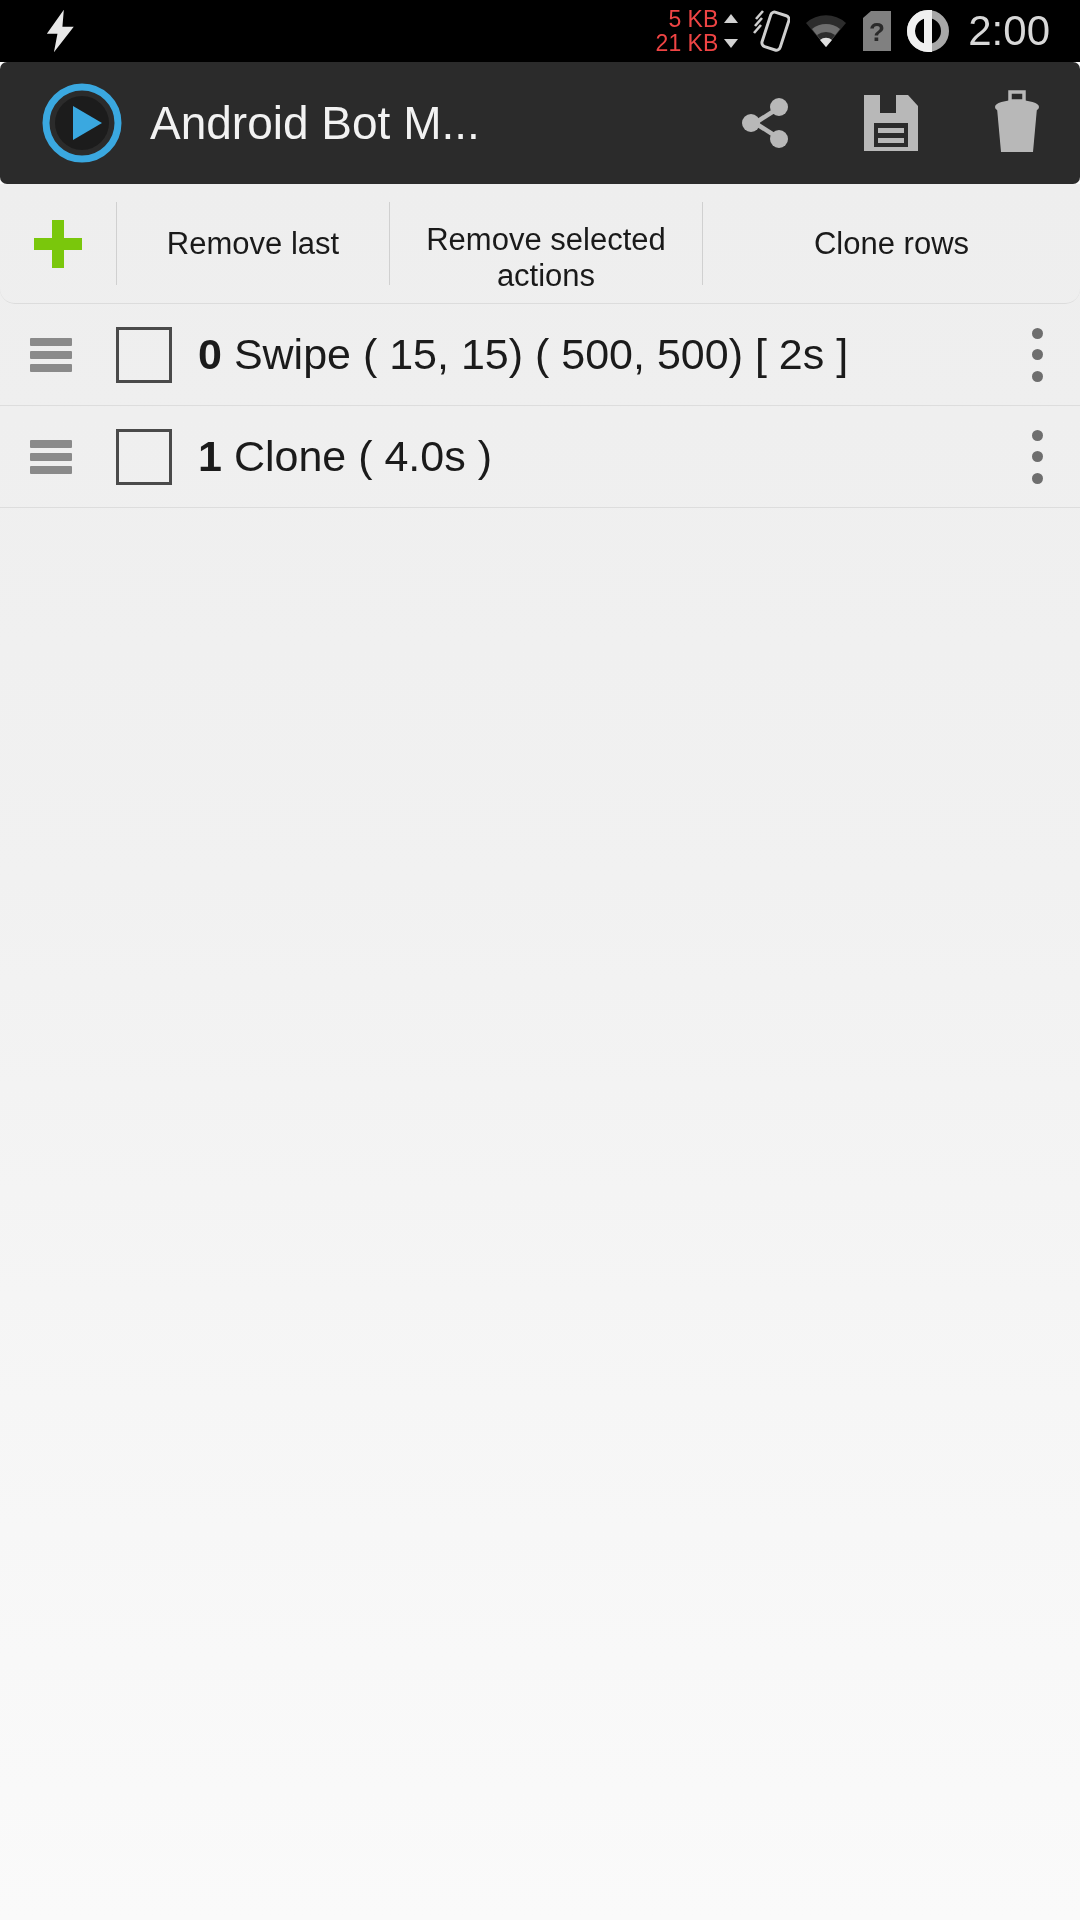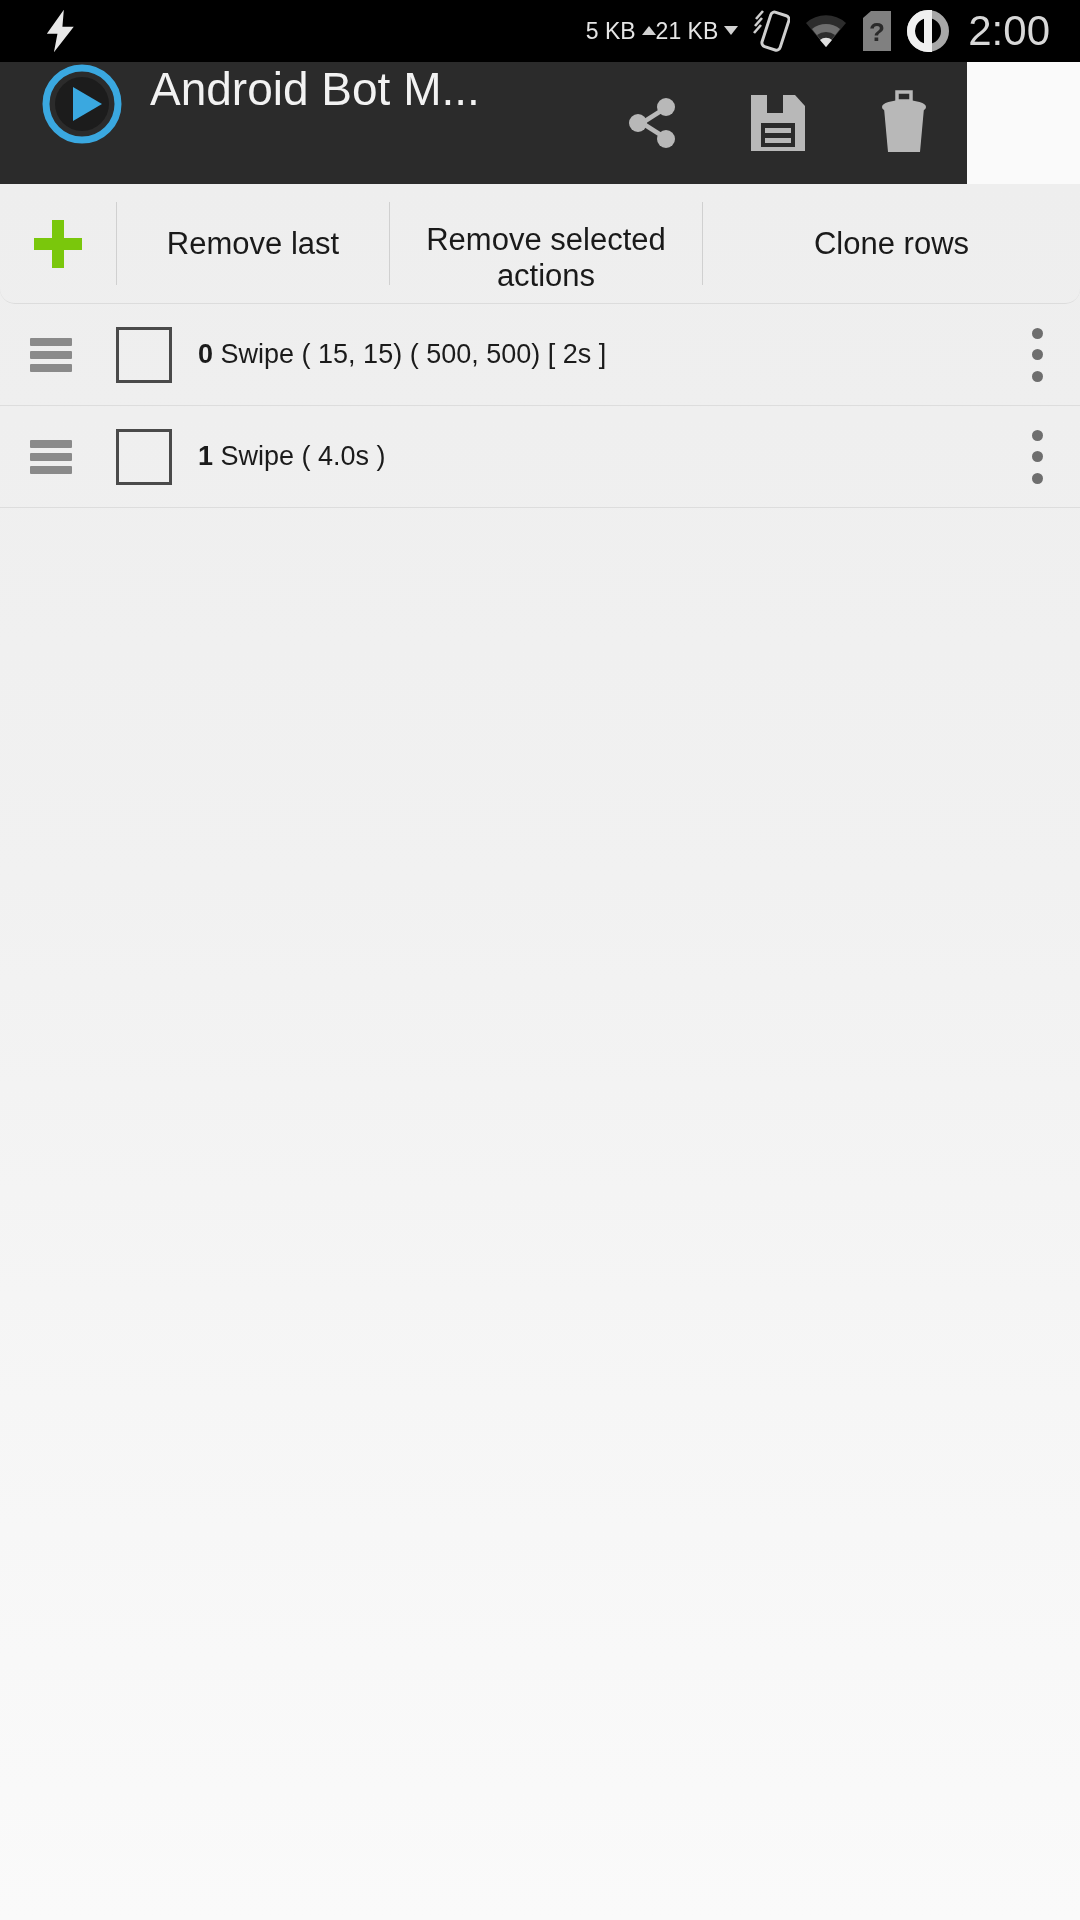--- a/index.html
+++ b/index.html
@@ -17,33 +17,33 @@
     background:#000000; color:#c8c8c8;
     display:flex; align-items:center;
   }
   .sb-left { padding-left:44px; display:flex; align-items:center; }
   .sb-right {
     margin-left:auto; display:flex; align-items:center;
     padding-right:30px; gap:14px;
   }
   .bolt-icon { width:34px; height:44px; display:block; }
   .net-rates {
-    display:flex; justify-content:center;
-    line-height:1.05; font-size:23px; color:#e5e5e5; text-align:right;
+    display:flex; flex-direction:column; justify-content:center;
+    line-height:1.05; font-size:23px; color:#ef4444; text-align:right;
   }
   .net-rates div { display:flex; align-items:center; justify-content:flex-end; gap:6px; white-space:nowrap; }
   .tri-up { width:0;height:0;border-left:7px solid transparent;border-right:7px solid transparent;border-bottom:9px solid #d2d2d2; }
   .tri-dn { width:0;height:0;border-left:7px solid transparent;border-right:7px solid transparent;border-top:9px solid #d2d2d2; }
   .sb-ico { display:block; }
   .clock { font-size:42px; color:#d8d8d8; letter-spacing:0px; padding-left:4px; }
 
   
   .appbar {
-    position:absolute; left:0; top:62px; width:967px; height:122px;
-    background:#2b2b2b; display:flex; align-items:flex-start;
+    position:absolute; left:0; top:62px; width:1080px; height:122px;
+    background:#2b2b2b; display:flex; align-items:center;border-radius:7px;
   }
   .app-logo { margin-left:40px; width:84px; height:84px; display:block; }
   .app-title {
     color:#f2f2f2; font-size:46px; margin-left:26px;
     white-space:nowrap; overflow:hidden;
   }
   .appbar-actions { margin-left:auto; display:flex; align-items:center; }
   .ab-btn {
     width:126px; height:122px; display:flex; align-items:center; justify-content:center;
   }
@@ -79,21 +79,21 @@
     display:flex; align-items:center;
     border-bottom:1px solid #dddddd;
   }
   .drag-handle { margin-left:30px; width:42px; height:34px; display:flex; flex-direction:column; justify-content:space-between; }
   .drag-handle i { display:block; height:8px; background:#8a8a8a; border-radius:1px; }
   .row-check {
     margin-left:44px; width:56px; height:56px;
     border:3px solid #4a4a4a; background:transparent;
   }
   .row-label {
-    margin-left:26px; font-size:27px; color:#1b1b1b; white-space:nowrap;
+    margin-left:26px; font-size:43px; color:#1b1b1b; white-space:nowrap;
   }
   .row-label b { font-weight:bold; }
   .row-menu {
     margin-left:auto; margin-right:38px; width:10px; height:54px;
     display:flex; flex-direction:column; justify-content:space-between; align-items:center;
   }
   .row-menu i { width:11px; height:11px; border-radius:50%; background:#6e6e6e; display:block; }
 
   
   .ok-button {
@@ -245,21 +245,21 @@
 
     <div class="row">
       <div class="drag-handle">
           <i></i>
           <i></i>
           <i></i>
         </div>
       <div class="row-check"></div>
       <div class="row-label">
         <b>1</b>
-        <span>Swipe ( 4.0s )</span>
+        <span>Clone ( 4.0s )</span>
       </div>
       <div class="row-menu">
           <i></i>
           <i></i>
           <i></i>
         </div>
     </div>
 
 
 

